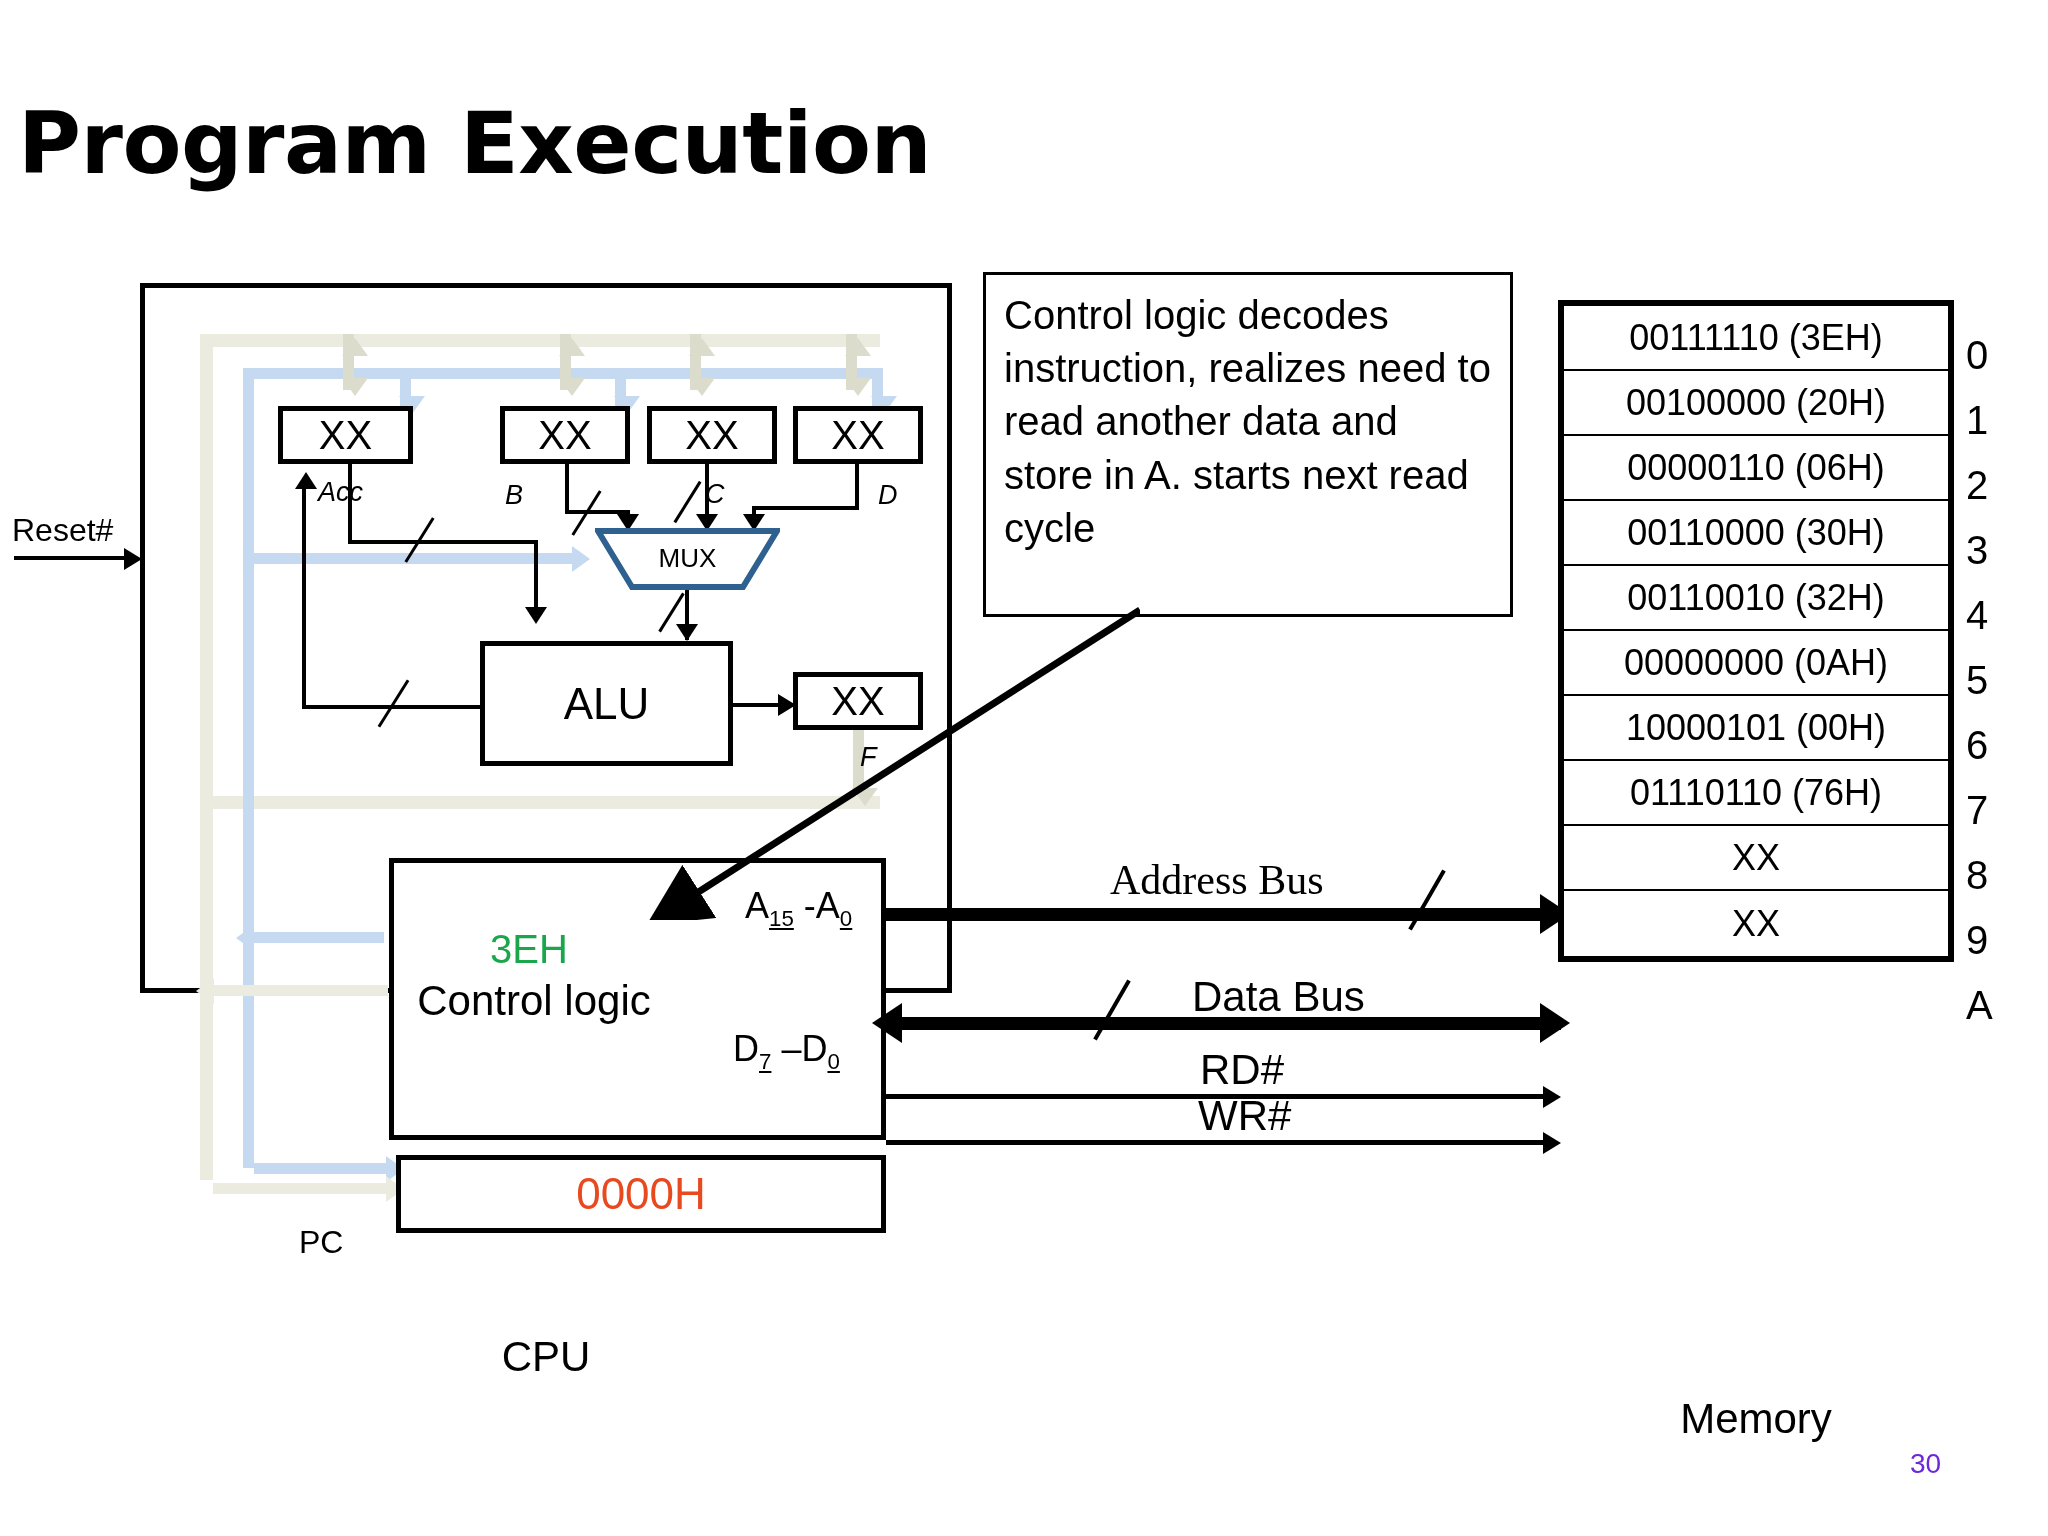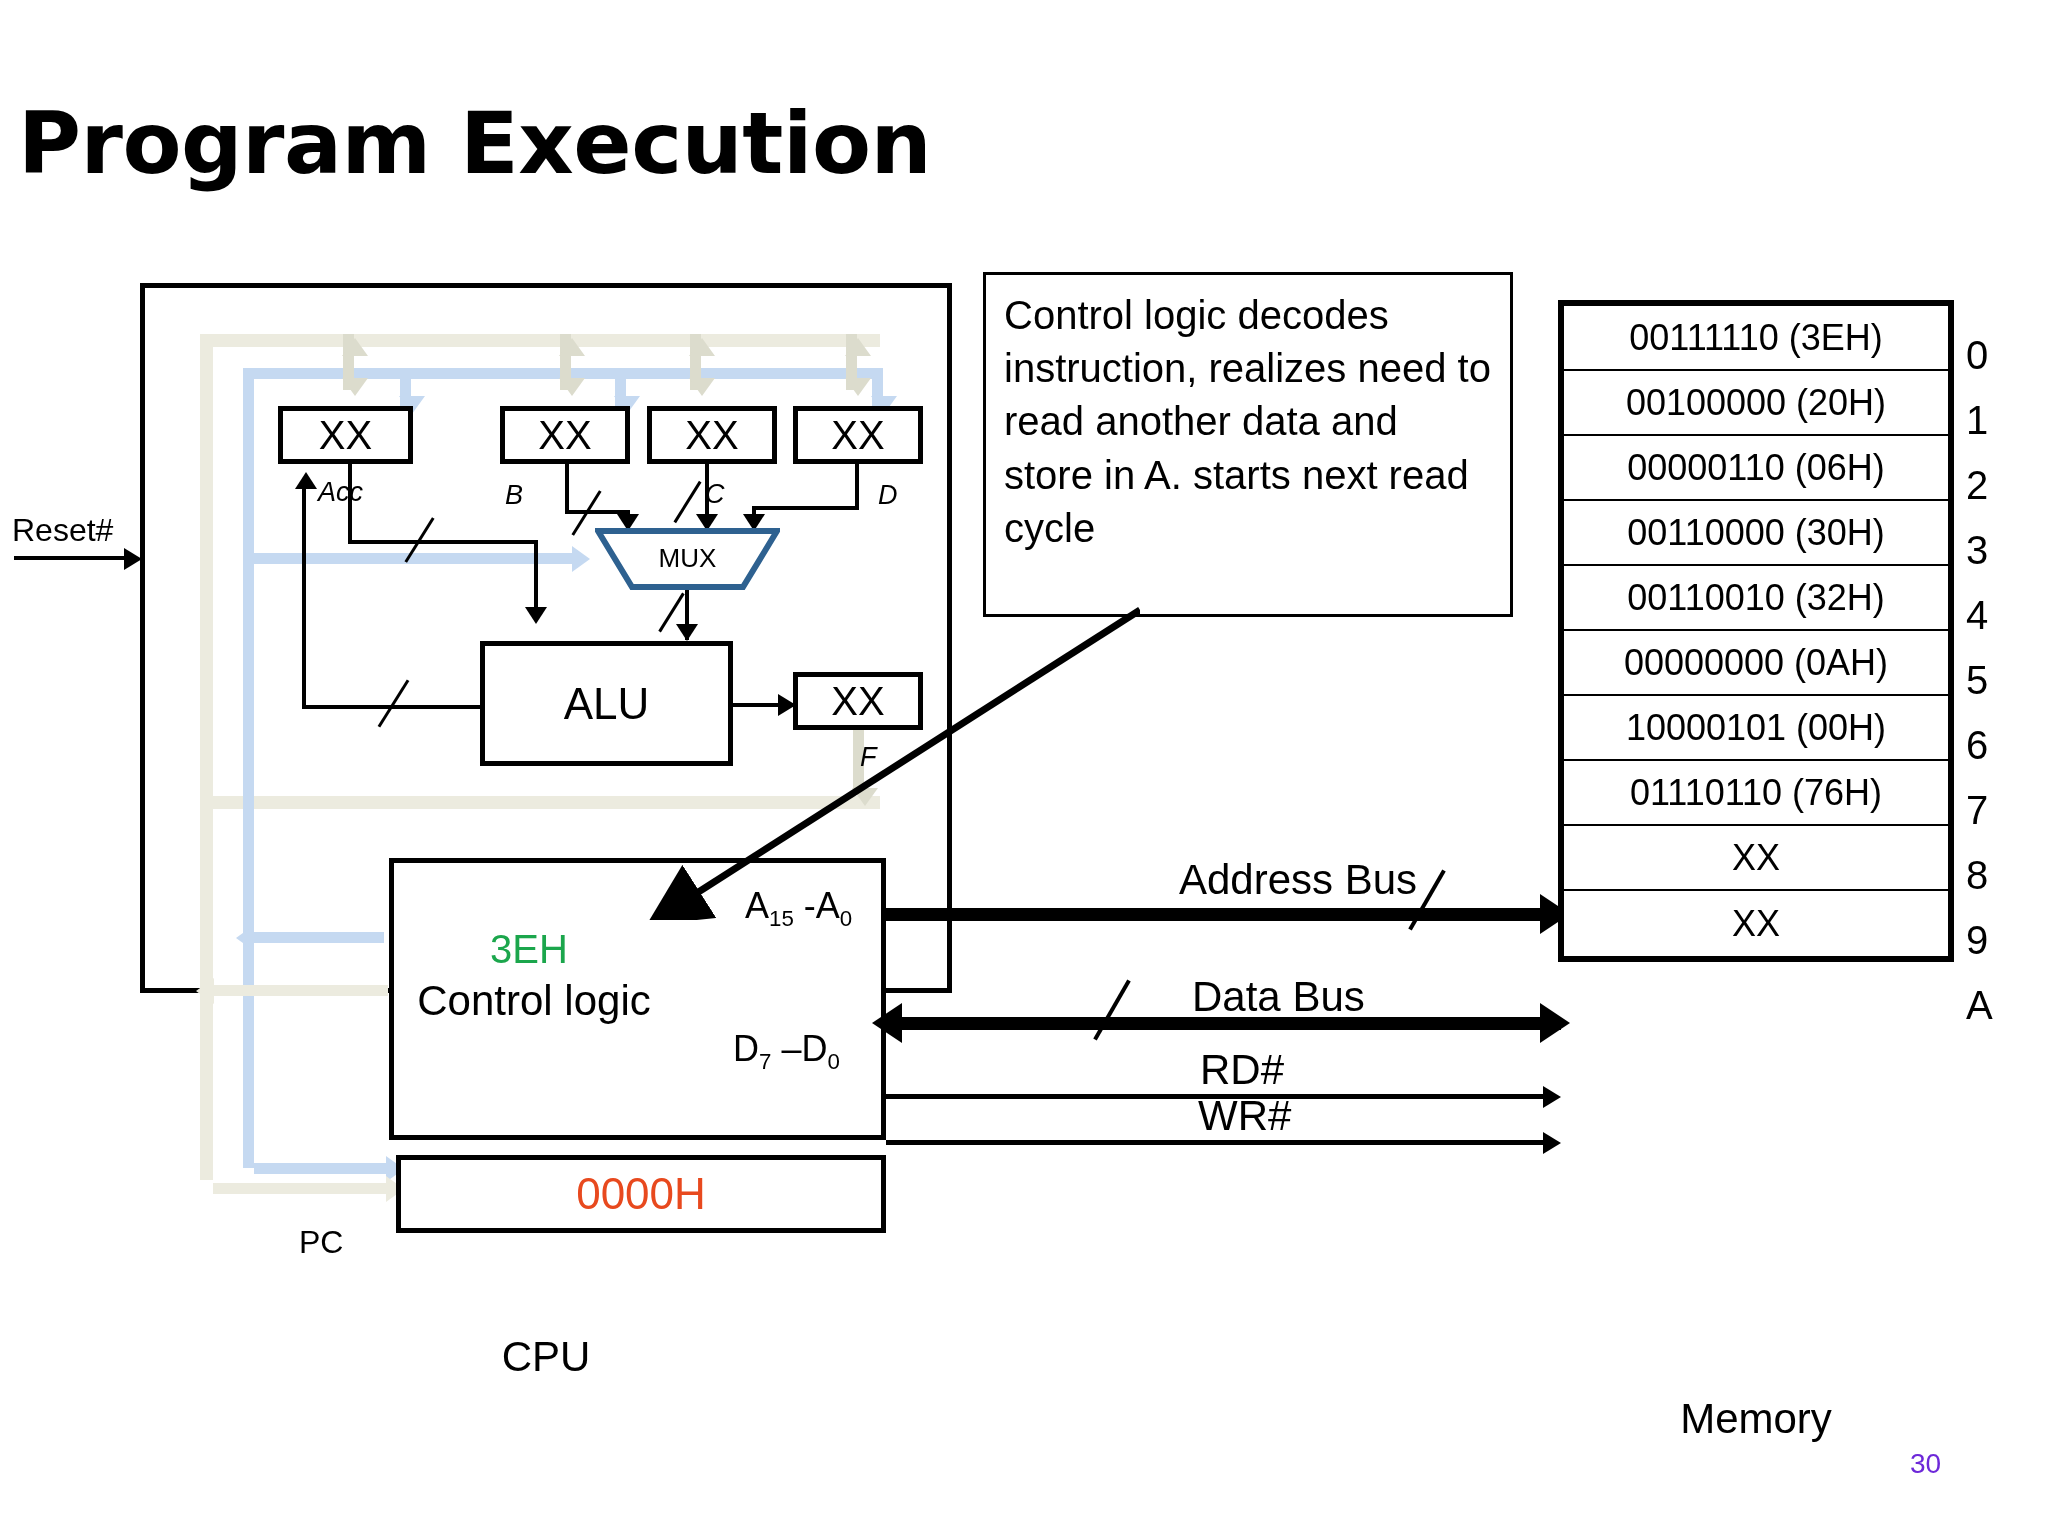--- a/index.html
+++ b/index.html
@@ -222,21 +222,21 @@
     white-space: nowrap;
   }
   #cl-d-label {
     position: absolute;
     left: 733px;
     top: 1028px;
     font-size: 36px;
     color: #000;
     white-space: nowrap;
   }
-  sub { font-size: 0.62em; }
+  sub { font-size: 0.62em; text-decoration: underline; }
 
   
   #pc-box {
     position: absolute;
     left: 396px;
     top: 1155px;
     width: 490px;
     height: 78px;
     border: 5px solid #000;
     box-sizing: border-box;
@@ -528,21 +528,21 @@
     <defs>
       <marker id="ah" markerWidth="9" markerHeight="9" refX="6" refY="4.5" orient="auto">
         <polygon points="0,0 9,4.5 0,9" fill="#000"></polygon>
       </marker>
     </defs>
     <line x1="500" y1="10" x2="24" y2="314" stroke="#000" stroke-width="7" marker-end="url(#ah)"></line>
   </svg>
 
   <div class="bline" style="left:886px; top:908px; width:675px; height:13px;"></div>
   <div class="arrow-right" style="left:1540px; top:894px;"></div>
-  <div class="bus-text" style="left:1179px; top:856px;">Address Bus</div>
+  <div class="bus-text" style="left:1110px; top:856px;font-family:Liberation Serif, serif;">Address Bus</div>
   <div class="slash thick" style="left:1425px; top:866px; height:68px; transform:rotate(30deg);"></div>
 
   <div class="bline" style="left:886px; top:1017px; width:675px; height:13px;"></div>
   <div class="arrow-right" style="left:1540px; top:1003px;"></div>
   <div class="arrow-left" style="left:872px; top:1003px;"></div>
   <div class="bus-text" style="left:1192px; top:973px;">Data Bus</div>
   <div class="slash thick" style="left:1110px; top:976px; height:68px; transform:rotate(30deg);"></div>
 
   <div class="bline" style="left:886px; top:1094px; width:670px; height:5px;"></div>
   <div class="arrow-right-sm" style="left:1543px; top:1086px;"></div>

